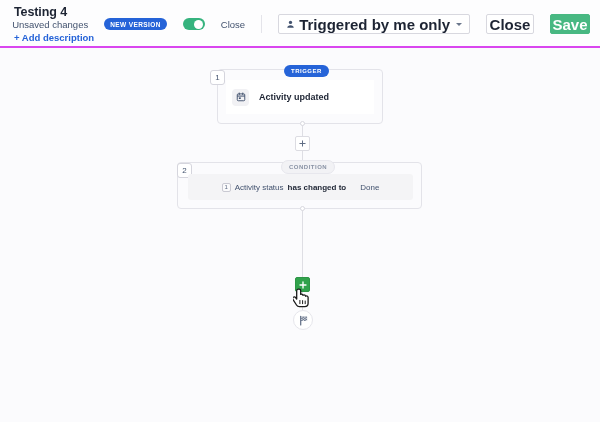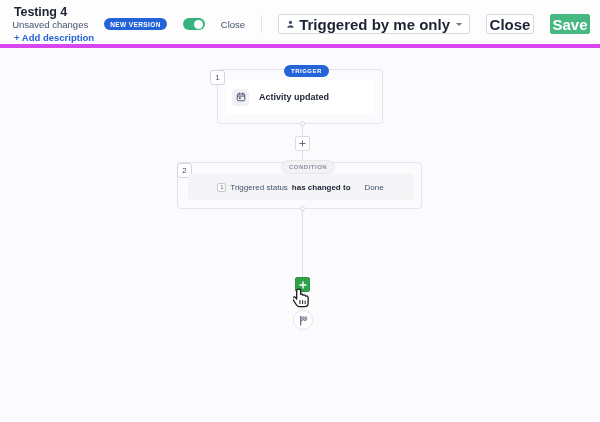--- a/index.html
+++ b/index.html
@@ -9,21 +9,21 @@
     font-family:"Liberation Sans","DejaVu Sans",sans-serif;
     color:#172b4d;
     overflow:hidden;
     position:relative;
   }
 
   
   .header{
     position:absolute;left:0;top:0;width:600px;height:48px;
     background:#fdfdfe;
-    border-bottom:4px solid #d946ef;
+    border-bottom:2px solid #d946ef;
     box-sizing:border-box;
   }
   .title-block{position:absolute;left:14px;top:5px;}
   .wf-title{
     font-size:12.5px;font-weight:bold;color:#1d2433;
     letter-spacing:-0.1px;line-height:14px;
   }
   .add-desc{
     margin-top:13px;font-size:9.5px;font-weight:bold;color:#2563d8;
     line-height:11px;cursor:pointer;white-space:nowrap;
@@ -209,21 +209,21 @@
 
   <div class="node-frame" style="left:177px;top:114px;width:245px;height:47px;"></div>
 
   <div class="step-num" style="left:177px;top:115px;">2</div>
 
   <div class="tag tag-cond" style="left:281px;top:112px;">CONDITION</div>
 
   <div class="cond-inner" style="left:188px;top:126px;width:225px;height:26px;">
     <span class="cond-row">
       <span class="chip-num">1</span>
-      <span>Triggered status</span>
+      <span>Activity status</span>
       <span class="cond-strong">has changed to</span>
       <span style="margin-left:10px;">Done</span>
     </span>
   </div>
 
   <div class="dot" style="left:300px;top:158px;"></div>
 
   <div class="plus-green" style="left:295px;top:229px;">
     <svg width="8" height="8" viewBox="0 0 12 12" stroke="#ffffff" stroke-width="2" stroke-linecap="round">
       <path d="M6 1.5v9M1.5 6h9"></path>

